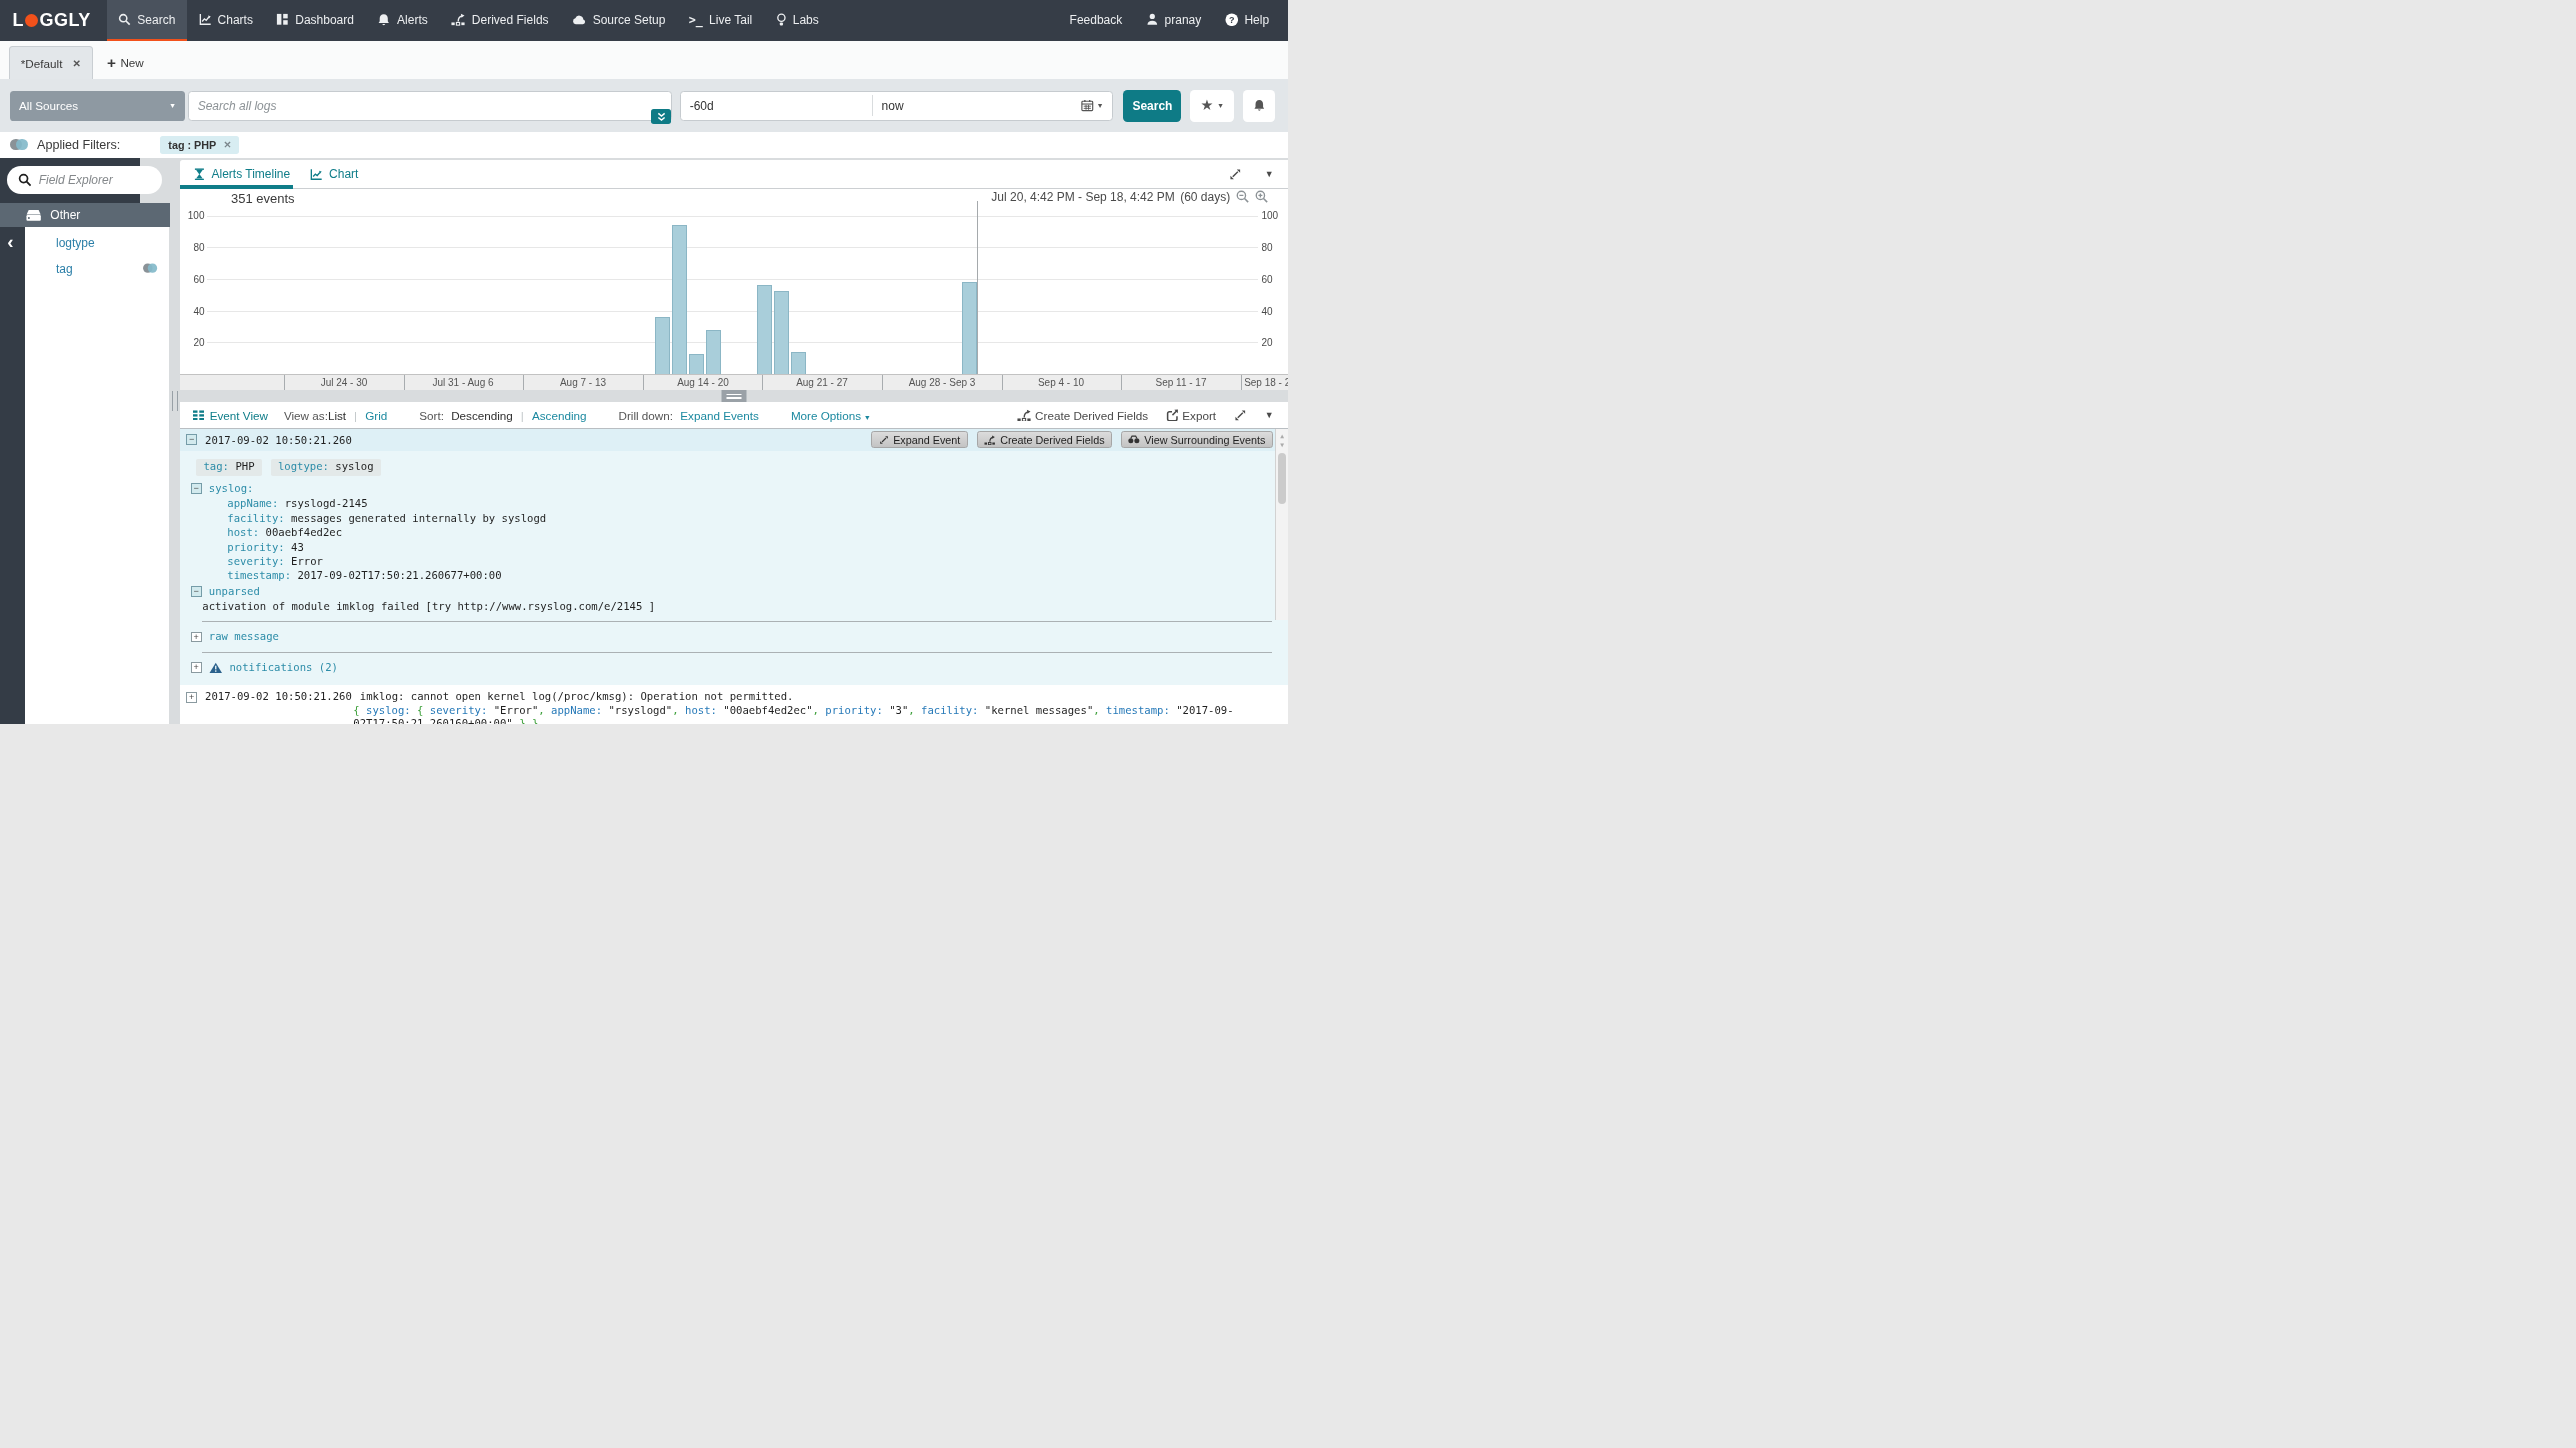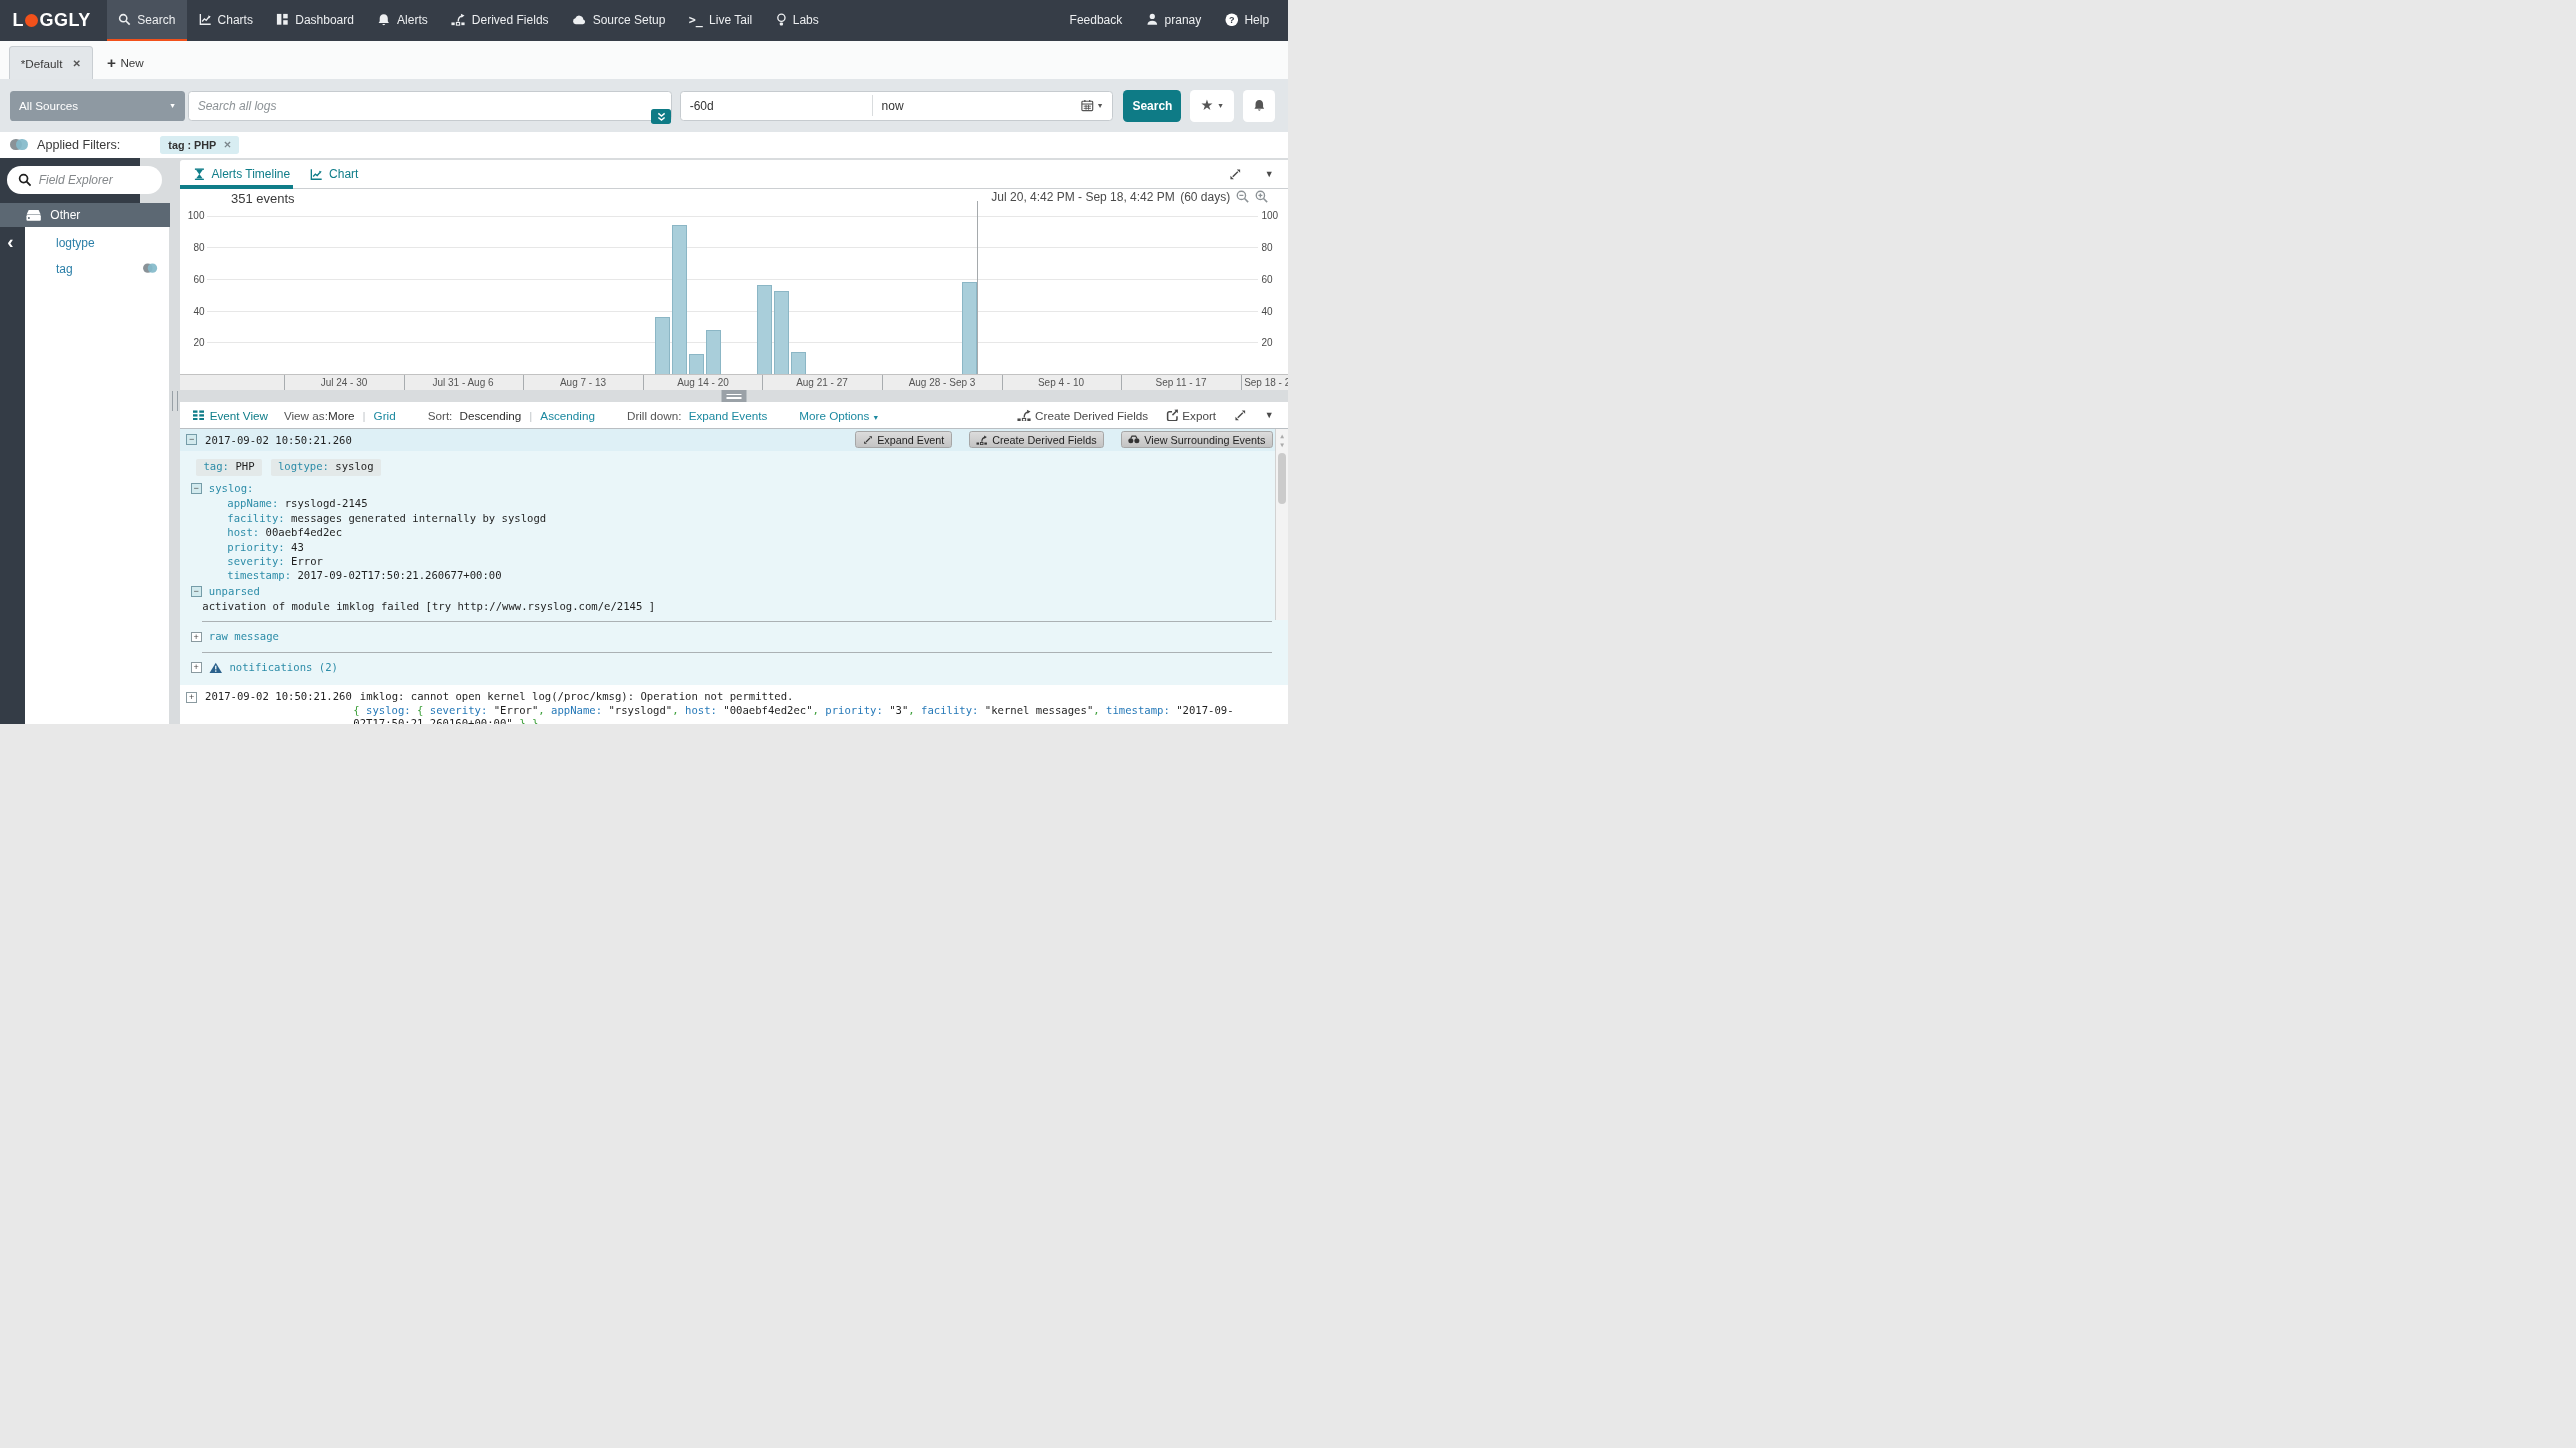--- a/index.html
+++ b/index.html
@@ -107,21 +107,21 @@
 .etbr{margin-left:auto;display:flex;align-items:center;gap:18px;color:#4A4A4A}
 .etbr .item{display:flex;align-items:center;gap:3.6px;cursor:pointer}
 .etbr .car{font-size:9px}
 .morecar{font-size:7.2px;color:#1C89A0;margin-left:2.7px}
 
 
 .elist{position:relative;font-family:"DejaVu Sans Mono",monospace;font-size:10.6px;color:#1F1F1F;border-top:0.9px solid #B9BEC2}
 .box{flex:none;display:inline-block;width:10.8px;height:10.8px;border:0.9px solid #8A9AA0;background:#fff;color:#4A4A4A;font-size:9px;line-height:9px;text-align:center;font-family:"Liberation Sans",sans-serif;cursor:pointer}
 .box.m{background:#D2EAEE;border-color:#759CA8}
 .erow1h{height:21.6px;background:#DEF0F6;display:flex;align-items:center;gap:8px;padding-left:6.3px}
-.ebtns{margin-left:auto;display:flex;gap:17px;margin-right:15.3px}
+.ebtns{margin-left:auto;display:flex;gap:9px;margin-right:15.3px}
 .ebtn{display:flex;align-items:center;gap:4.5px;height:17px;padding:0 6.3px;background:linear-gradient(#DCDCDC,#C3C3C3);border:0.9px solid #A6A6A6;border-radius:2.7px;font-family:"Liberation Sans",sans-serif;font-size:10.8px;color:#1F1F1F;cursor:pointer}
 .ebody{background:#EAF6F9;padding:8px 0 9px 6.3px;line-height:13.5px}
 .pillrow{margin-left:10px;display:flex;gap:9px;margin-bottom:6.3px}
 .epill{background:#E3E9E9;padding:1.8px 7.2px;border-radius:1.8px;cursor:pointer}
 .key{color:#2C8CA8}
 .eline{margin:1.8px 0 1.8px 4.5px;display:flex;align-items:center;gap:7.2px}
 .kvline{margin:0.9px 0 0.9px 41px}
 .etext{margin:1.8px 0 1.8px 16px}
 .ediv{height:0.9px;background:#ABB1B4;margin:8px 16px 8px 16px}
 .erow2{background:#fff;padding:5.4px 0 4.5px 6.3px;line-height:13.5px}
@@ -484,21 +484,21 @@
                 <rect x="7" y="0.5" width="6" height="2.6"></rect>
                 <rect x="0" y="4.7" width="5" height="2.6"></rect>
                 <rect x="7" y="4.7" width="6" height="2.6"></rect>
                 <rect x="0" y="8.9" width="5" height="2.6"></rect>
                 <rect x="7" y="8.9" width="6" height="2.6"></rect>
               </svg>
             </span>
           <span>Event View</span>
         </span>
         <span class="gap lbl">View as:</span>
-        <span class="on">More</span>
+        <span class="on">List</span>
         <span class="sep">|</span>
         <span class="link">Grid</span>
         <span class="biggap lbl">Sort:</span>
         <span class="on" style="margin-left:7.2px">Descending</span>
         <span class="sep">|</span>
         <span class="link">Ascending</span>
         <span class="biggap lbl">Drill down:</span>
         <span class="link" style="margin-left:7.2px">Expand Events</span>
         <span class="link biggap"><span>More Options</span><span class="morecar">▼</span></span>
 

